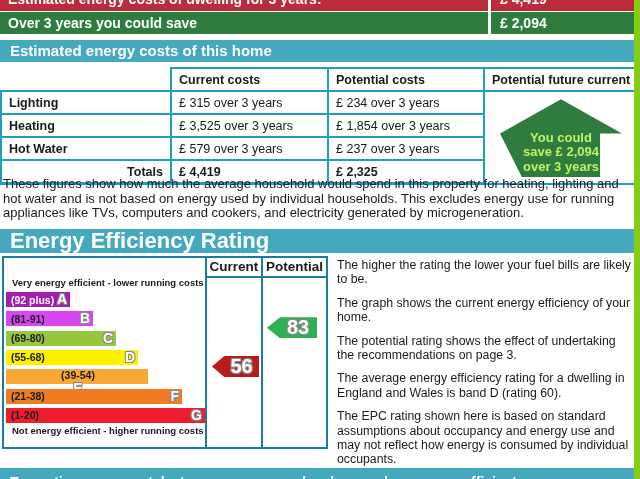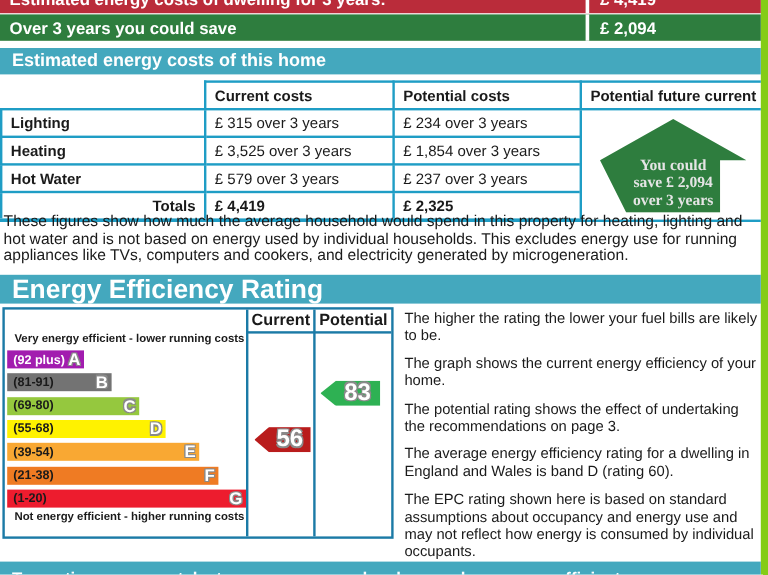--- a/index.html
+++ b/index.html
@@ -38,23 +38,23 @@
   .costs-table th{font-weight:bold;}
   .costs-table th.blank{border:none;}
   .costs-table .rowlabel{font-weight:bold;}
   .costs-table .totals td{border-bottom-width:3px;}
   .costs-table .totals-label{text-align:right; font-weight:bold;}
   .costs-table .bold{font-weight:bold;}
   .house-cell{text-align:center;}
   .house{
     width:122px; height:78px; margin:2px auto 0 auto; background:var(--green);
     clip-path:polygon(50% 0, 100% 44%, 82% 44%, 82% 100%, 18% 100%, 0 44%);
-    color:#e5e5e5; font-weight:bold; font-size:13px; line-height:14.5px;
+    color:#bef264; font-weight:bold; font-size:13px; line-height:14.5px;
     display:flex; flex-direction:column; justify-content:flex-end; align-items:center;
-    padding-bottom:3px; box-sizing:border-box; white-space:normal;font-family:Liberation Serif, serif;
+    padding-bottom:3px; box-sizing:border-box; white-space:normal;
   }
   
   .disclaimer{
     position:absolute; left:3px; top:177px; width:634px; margin:0;
     font-size:13px; line-height:14.5px;
   }
   
   .chart{
     position:absolute; left:2px; top:256px; width:322px; height:189px;
     border:2px solid var(--cborder); background:#fff;
@@ -174,39 +174,39 @@
     <div class="chart-col-header pot">Potential</div>
     <div class="chart-note top-note">Very energy efficient - lower running costs</div>
 
     <div class="band-row" style="top: 34px;">
       <div class="band" style="background: #a21caf; width: 64px; color: rgb(255, 255, 255);">
         <span class="band-range">(92 plus)</span>
         <span class="band-letter">A</span>
       </div>
     </div>
     <div class="band-row" style="top: 53.3px;">
-      <div class="band" style="background: #737373; width: 87px; color: rgb(26, 26, 26);">
+      <div class="band" style="background: #d946ef; width: 87px; color: rgb(26, 26, 26);">
         <span class="band-range">(81-91)</span>
         <span class="band-letter">B</span>
       </div>
     </div>
     <div class="band-row" style="top: 72.6px;">
       <div class="band" style="background: rgb(149, 200, 62); width: 110px; color: rgb(26, 26, 26);">
         <span class="band-range">(69-80)</span>
         <span class="band-letter">C</span>
       </div>
     </div>
     <div class="band-row" style="top: 91.9px;">
       <div class="band" style="background: rgb(255, 242, 0); width: 132px; color: rgb(26, 26, 26);">
         <span class="band-range">(55-68)</span>
         <span class="band-letter">D</span>
       </div>
     </div>
     <div class="band-row" style="top: 111.2px;">
-      <div class="band" style="background: rgb(249, 168, 51); width: 160px; color: rgb(26, 26, 26);">
+      <div class="band" style="background: rgb(249, 168, 51); width: 142px; color: rgb(26, 26, 26); flex-direction: column;">
         <span class="band-range">(39-54)</span>
         <span class="band-letter">E</span>
       </div>
     </div>
     <div class="band-row" style="top: 130.5px;">
       <div class="band" style="background: rgb(239, 123, 35); width: 176px; color: rgb(26, 26, 26);">
         <span class="band-range">(21-38)</span>
         <span class="band-letter">F</span>
       </div>
     </div>

